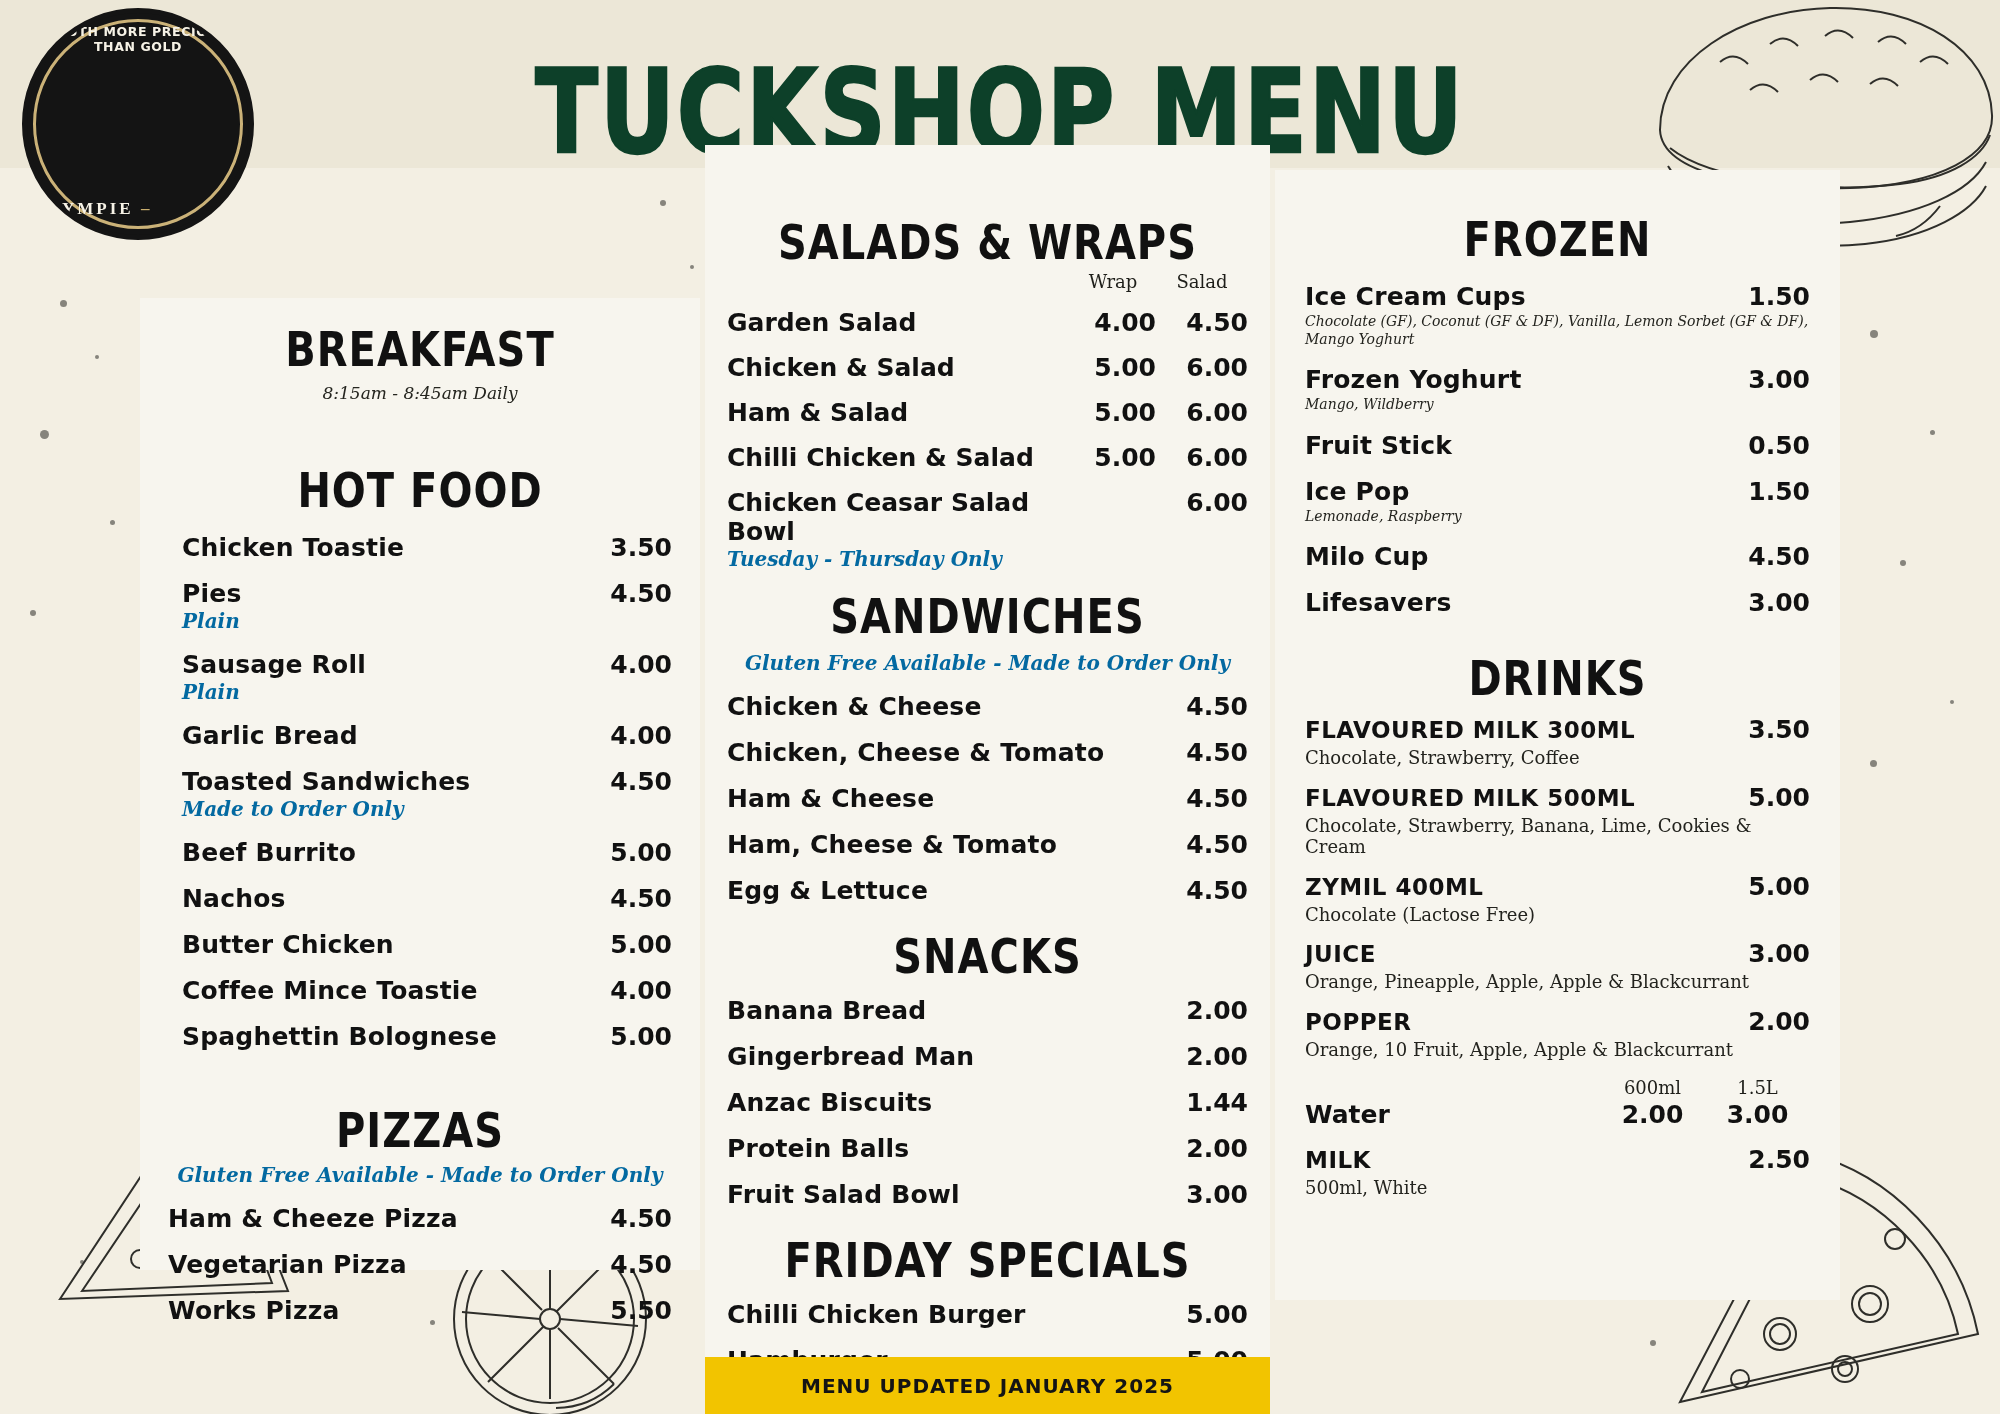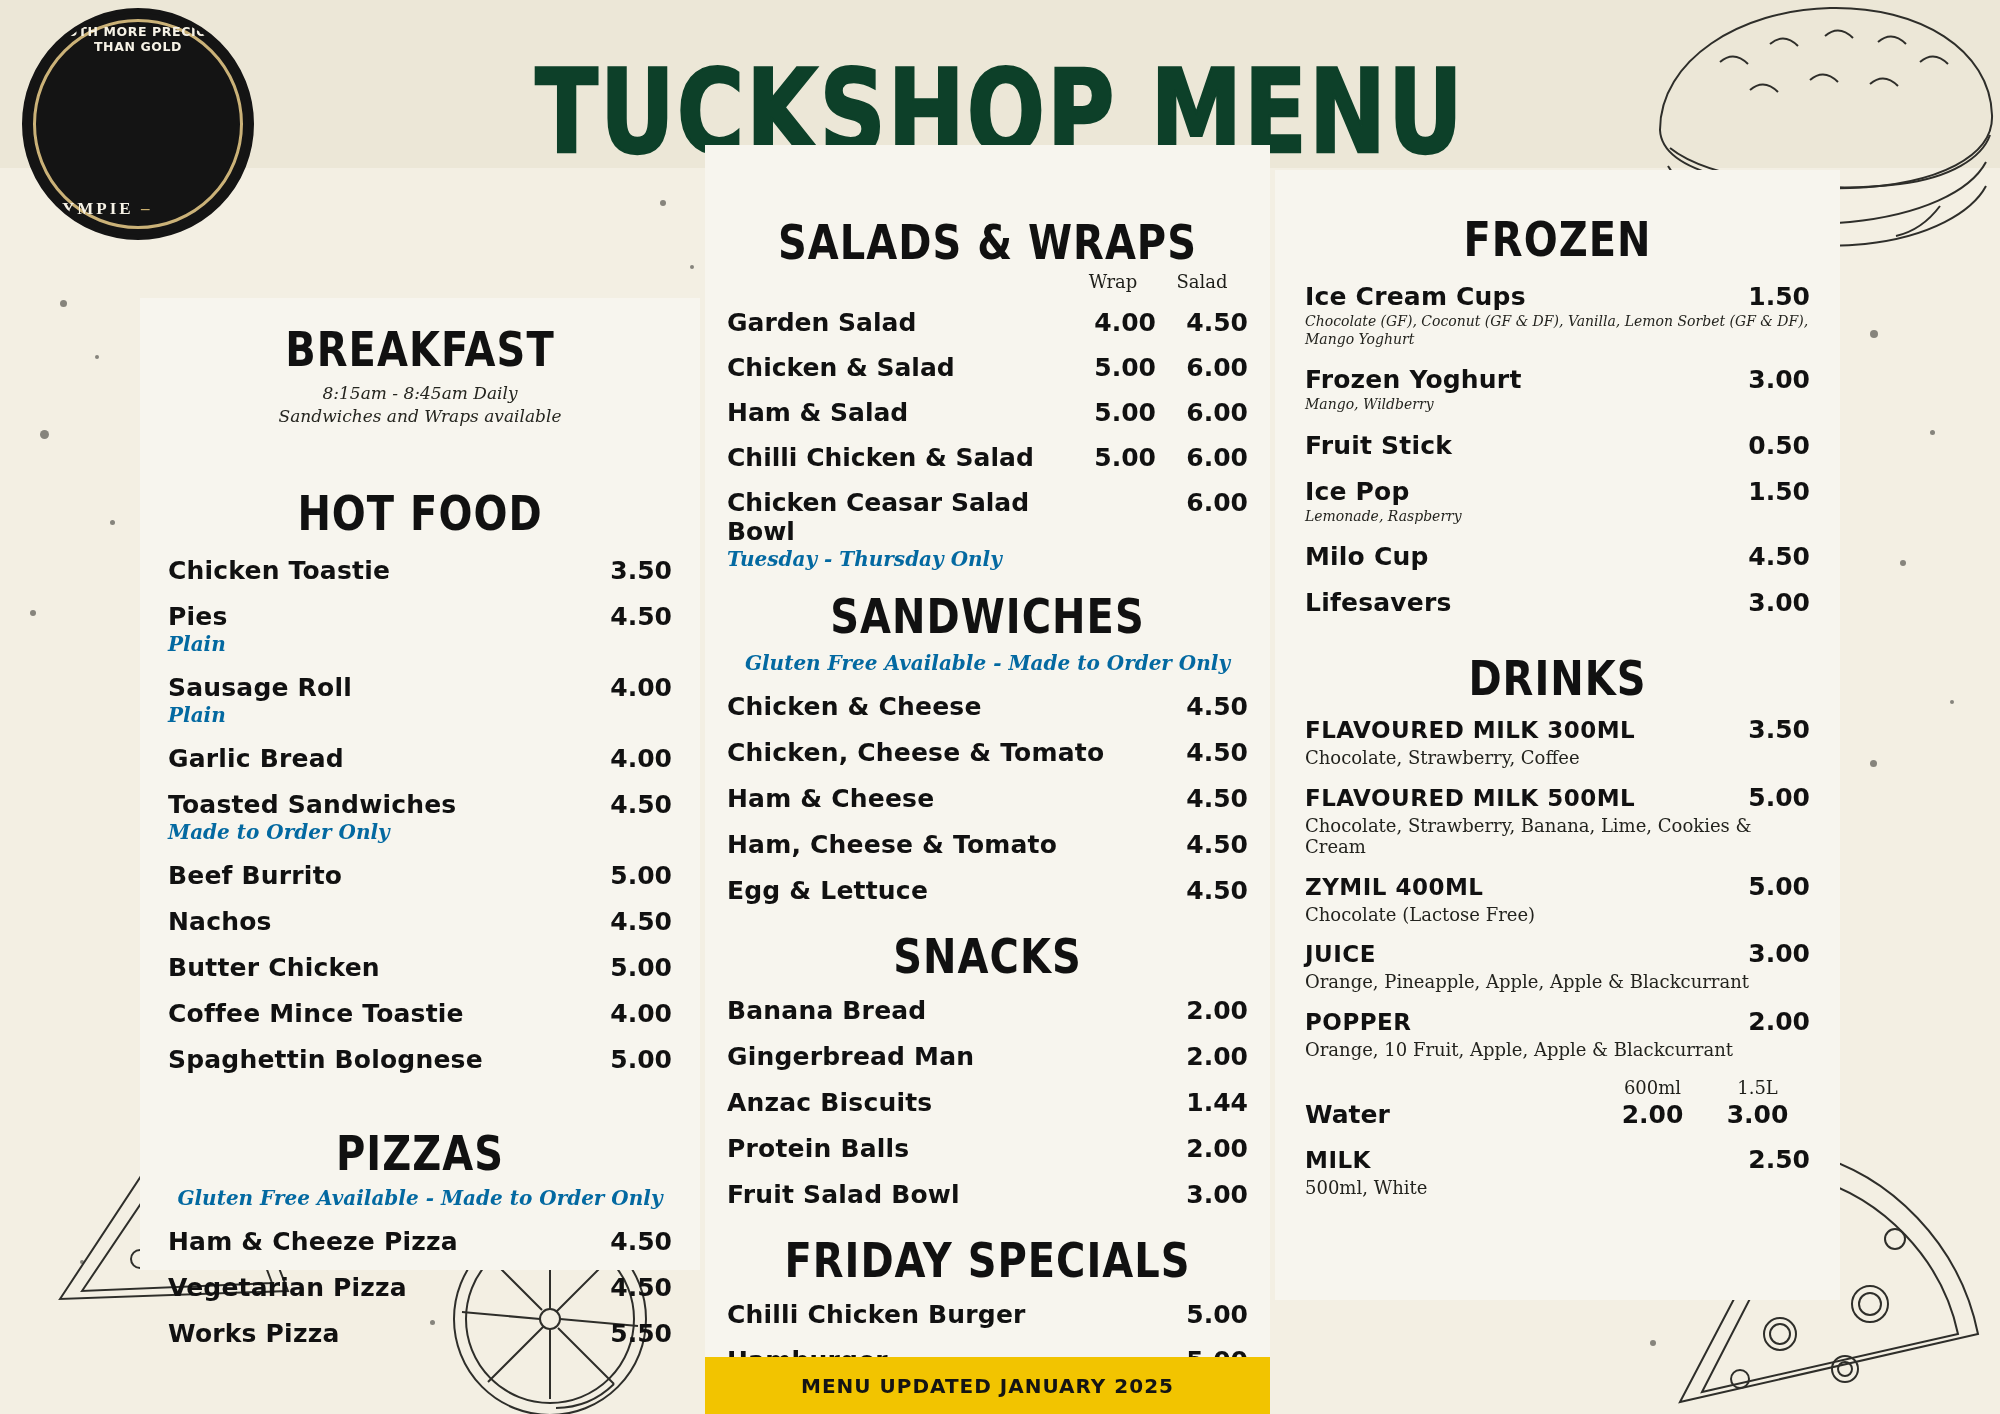--- a/index.html
+++ b/index.html
@@ -379,25 +379,24 @@
     <circle cx="150" cy="150" r="16"></circle>
     <circle cx="196" cy="190" r="11"></circle>
     <circle cx="110" cy="200" r="9"></circle>
     <circle cx="168" cy="100" r="8"></circle>
   </g>
 </svg>
 
 <div class="col" id="col-left">
   <h2 class="section-title" style="margin-top:28px;">BREAKFAST</h2>
   <div class="section-sub">8:15am - 8:45am Daily</div>
-  <div class="section-sub" style="margin-top:0;">Sandwiches and Wraps available</div>
 
   <h2 class="section-title" style="margin-top:62px;">HOT FOOD</h2>
 
-  <div style="margin-top:20px;">
+  <div style="margin-top:20px;margin-left:14px;">
     <div class="item">
         <span class="nm">Chicken Toastie</span>
         <span class="pr">3.50</span>
       </div>
 
     <div class="item">
         <span class="nm">Pies</span>
         <span class="pr">4.50</span>
       </div>
     <div class="note">Plain</div>

